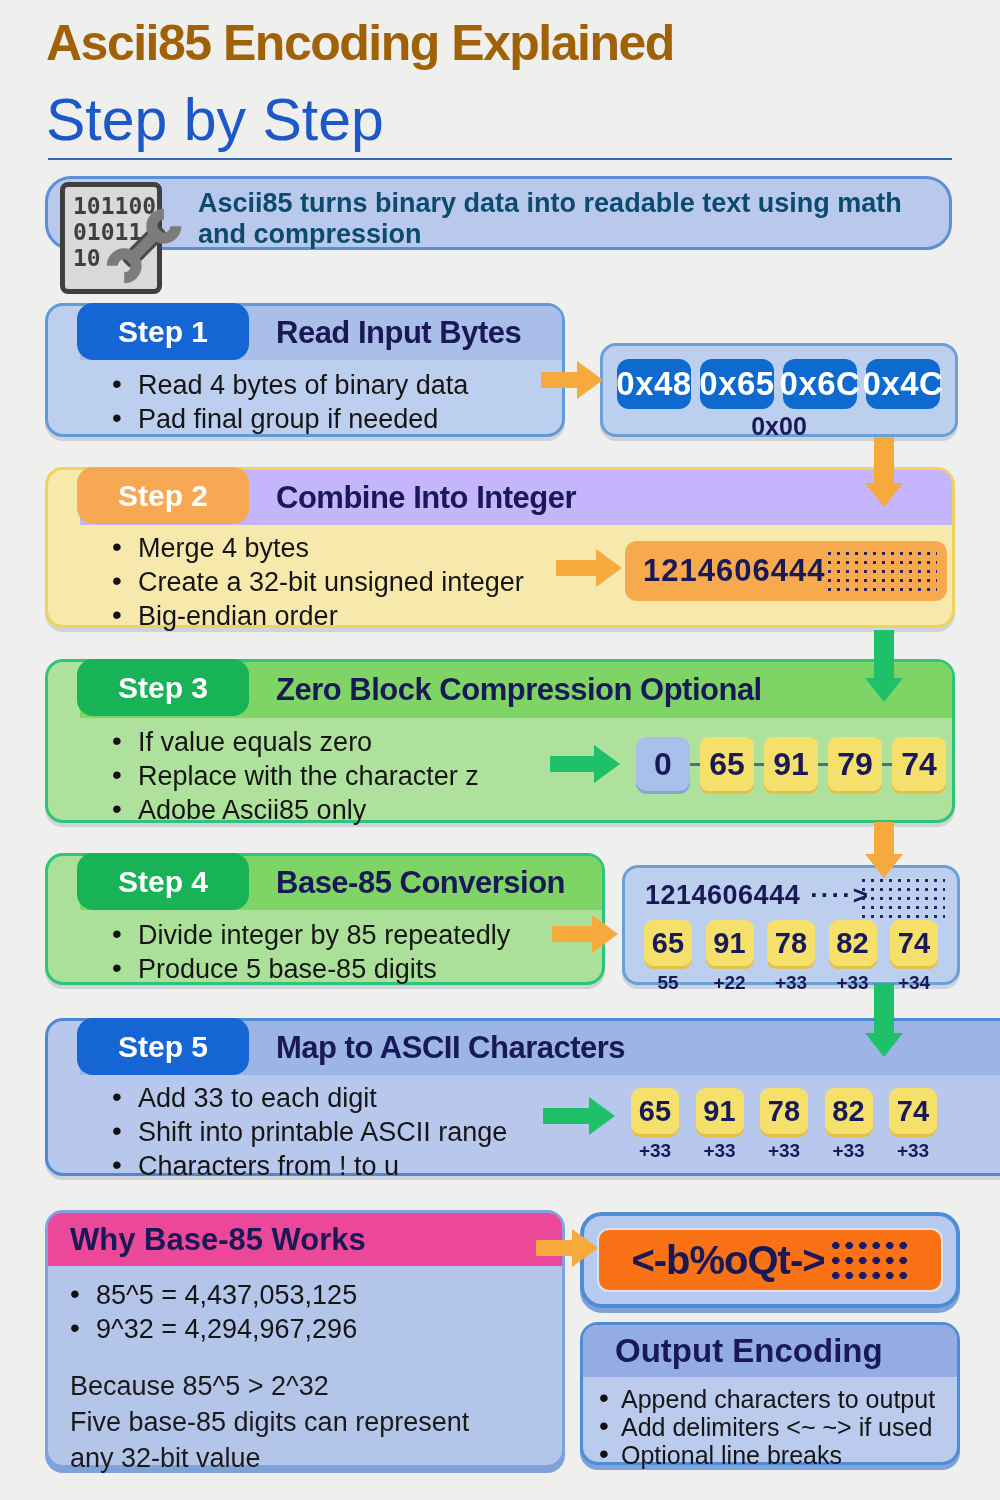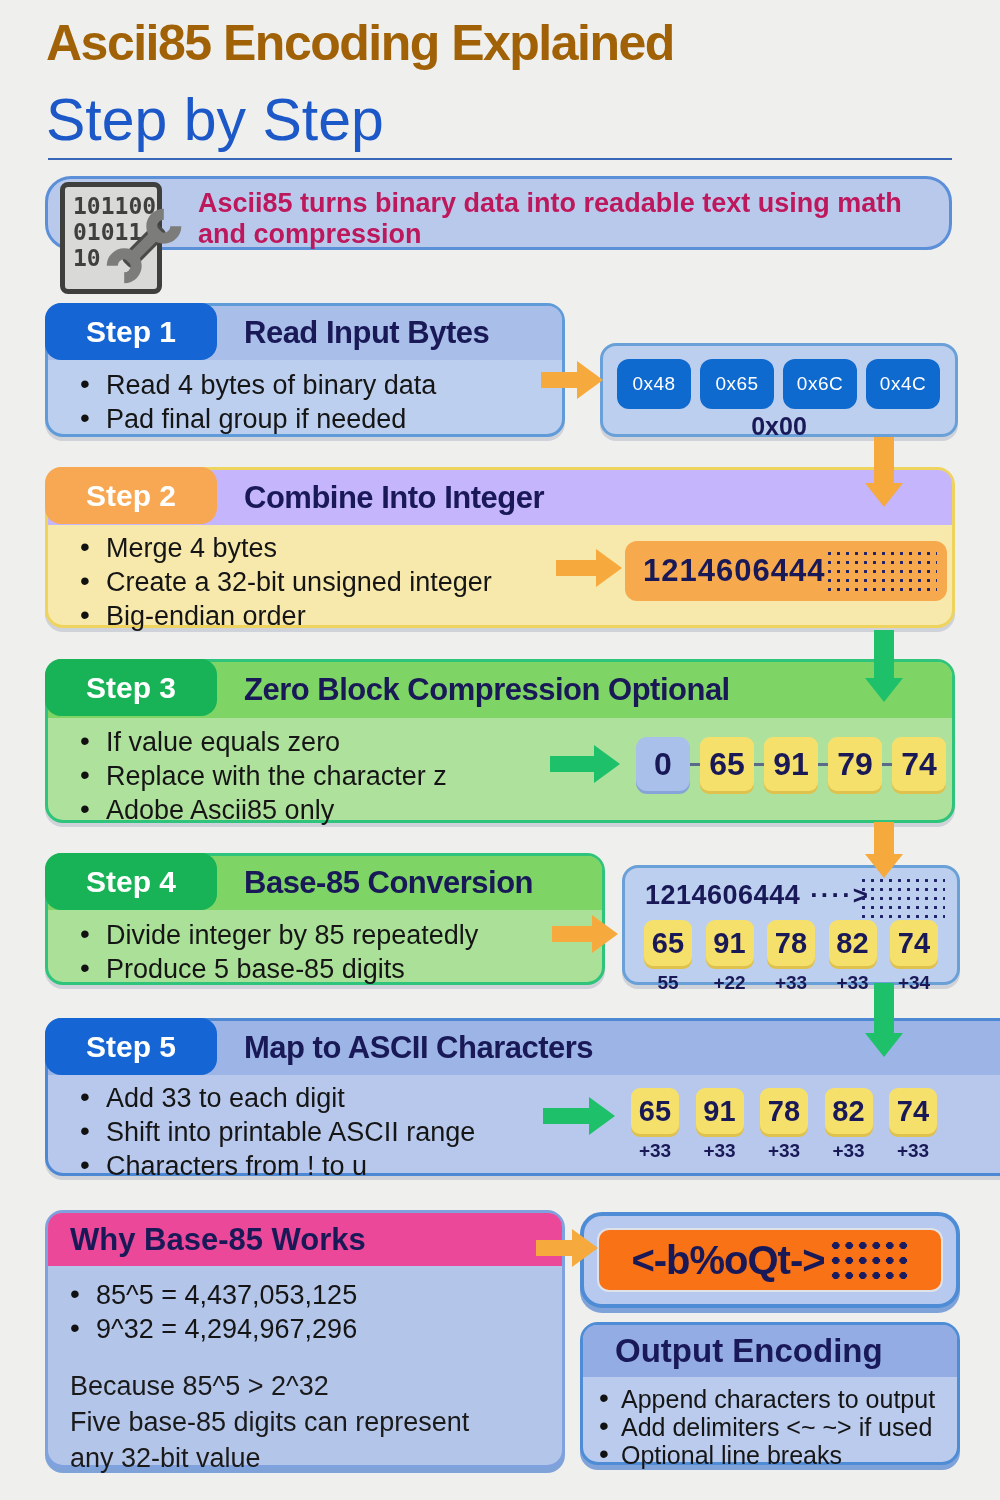--- a/index.html
+++ b/index.html
@@ -6,48 +6,48 @@
   body{background:#e4e4e2;font-family:"Liberation Sans","DejaVu Sans",sans-serif;}
   #canvas{position:relative;width:1000px;height:1500px;background:#efefed;overflow:hidden;margin:0 auto;}
 
   
   .title1{position:absolute;left:46px;top:14px;font-size:50px;font-weight:800;color:#a16207;letter-spacing:-1.5px;}
   .title2{position:absolute;left:46px;top:86px;font-size:59px;font-weight:300;color:#1c58c8;letter-spacing:0px;}
   .rule{position:absolute;left:48px;top:158px;width:904px;height:2px;background:#3a66b8;}
 
   
   .introbox{position:absolute;left:45px;top:176px;width:901px;height:68px;background:#b9c9ec;border:3px solid #5b8fd8;border-radius:26px;}
-  .introtext{position:absolute;left:150px;top:9px;width:740px;font-size:27px;font-weight:600;color:#be185d;line-height:31px;}
+  .introtext{position:absolute;left:150px;top:9px;width:740px;font-size:27px;font-weight:600;color:#0c4a6e;line-height:31px;}
   .bincard{position:absolute;left:60px;top:182px;width:102px;height:112px;background:#d9d9d7;border:5px solid #3f3f3d;border-radius:8px;z-index:7;
            font-family:"DejaVu Sans Mono","Liberation Mono",monospace;font-weight:bold;color:#3f3f3d;font-size:23px;line-height:26px;padding:6px 0 0 8px;box-sizing:border-box;}
   .wrench{position:absolute;left:96px;top:198px;z-index:8;}
 
   
-  .step{position:absolute;border-style:solid;border-width:3px;border-radius:18px;box-sizing:border-box;box-shadow:0 4px 0 rgba(60,80,120,.18);}
+  .step{position:absolute;border-style:solid;border-width:3px;border-radius:18px;box-sizing:border-box;box-shadow:0 4px 0 rgba(60,80,120,.18);padding-left:32px;}
   .step-head{position:relative;height:54px;border-radius:14px 14px 0 0;}
   .step-label{position:absolute;left:-3px;top:-3px;height:57px;width:172px;border-radius:16px;display:flex;align-items:center;justify-content:center;
               color:#ffffff;font-weight:800;font-size:30px;}
   .step-title{position:absolute;left:196px;top:0;height:54px;display:flex;align-items:center;font-weight:800;font-size:31px;color:#191957;letter-spacing:-0.5px;}
   .step-body{padding:8px 24px 0 30px;}
   ul.bullets{list-style:none;margin:0;padding:0;}
   ul.bullets li{position:relative;padding-left:28px;font-size:27px;line-height:34px;color:#151515;font-weight:500;}
   ul.bullets li::before{content:"\2022";position:absolute;left:2px;top:-1px;font-size:28px;color:#111;}
 
   
   .s-blue1{background:#bccfee;border-color:#5f9ad9;}  .s-blue1 .step-head{background:#a9bfe9;} .s-blue1 .step-label{background:#1566d4;}
   .s-yellow{background:#f6e9ab;border-color:#eed35e;} .s-yellow .step-head{background:#c4b5fd;} .s-yellow .step-label{background:#f8a852;}
   .s-green{background:#aee19b;border-color:#2fc47b;}  .s-green .step-head{background:#7ed566;} .s-green .step-label{background:#17b356;}
   .s-green2{background:#abe098;border-color:#2fc47b;} .s-green2 .step-head{background:#7ed566;} .s-green2 .step-label{background:#17b356;}
   .s-blue5{background:#b7c8ec;border-color:#4d88d4;}  .s-blue5 .step-head{background:#9cb4e6;} .s-blue5 .step-label{background:#1566d4;}
 
   
   .databox{position:absolute;background:#bdcfee;border:3px solid #6aa0d8;border-radius:16px;box-sizing:border-box;box-shadow:0 4px 0 rgba(60,80,120,.18);}
   .bytechips{display:flex;gap:9px;margin:13px 0 0 14px;}
   .bytechip{width:74px;height:50px;background:#0f6ad0;border-radius:12px;display:flex;align-items:center;justify-content:center;
-            color:#fff;font-weight:400;font-size:19px;letter-spacing:0.5px;}
+            color:#fff;font-weight:700;font-size:33px;letter-spacing:0.5px;}
   .padbyte{text-align:center;margin-top:3px;font-size:25px;font-weight:800;color:#191957;}
 
   .resultbox{position:absolute;left:625px;top:541px;width:322px;height:60px;background:#f7a94e;border-radius:12px;z-index:2;}
   .resultnum{position:absolute;left:18px;top:12px;font-size:31px;font-weight:800;color:#191957;letter-spacing:1px;}
   .dotgrid{background-image:radial-gradient(circle,#20206a 1.4px,transparent 1.6px);background-size:9px 9px;}
 
   .chip{display:flex;align-items:center;justify-content:center;font-weight:800;color:#191957;border-radius:9px;}
   .chip-yellow{background:#f6e06c;box-shadow:0 3px 0 #dfc14e;}
   .chip-blue{background:#a9c0ea;box-shadow:0 3px 0 #86a4d8;border-radius:11px;}
   .chiprow3{position:absolute;left:636px;top:737px;display:flex;align-items:center;}

